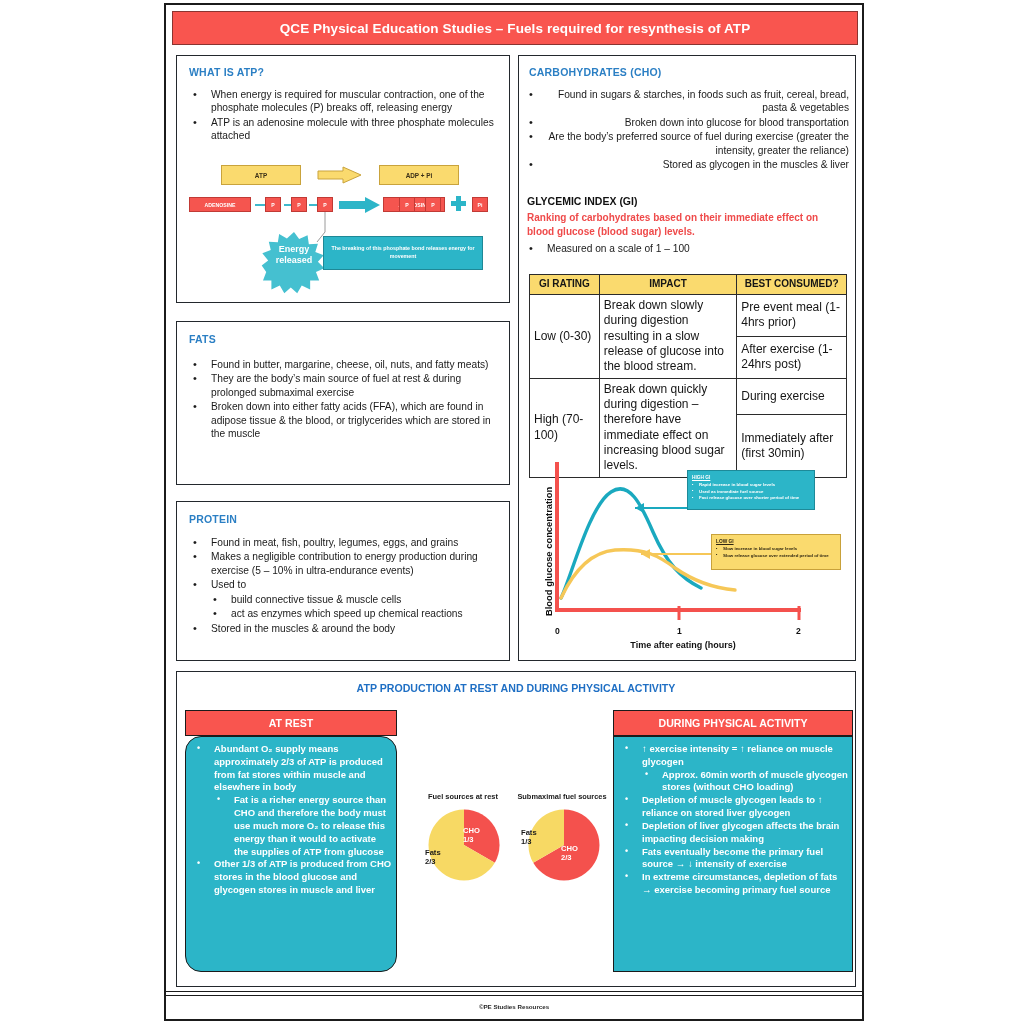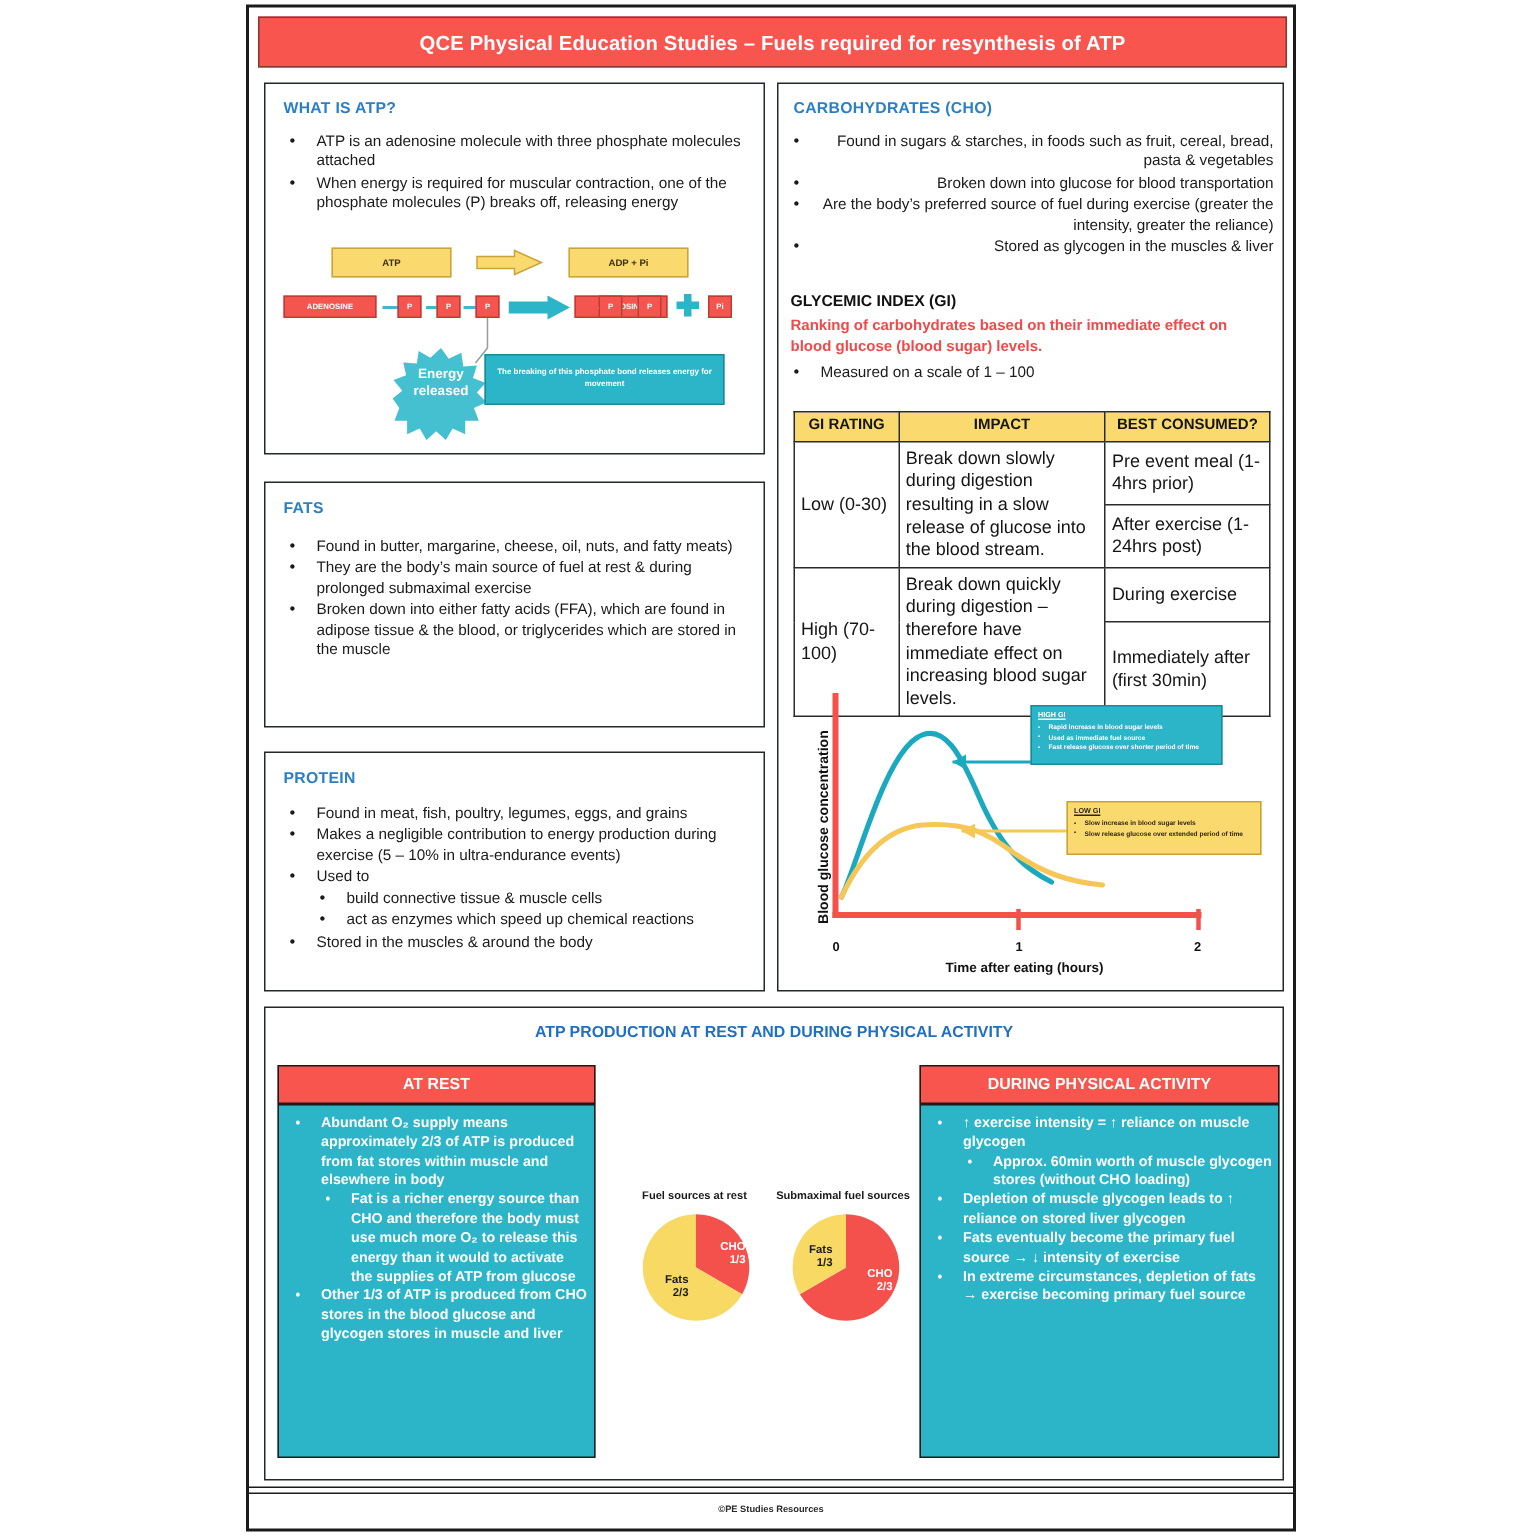--- a/index.html
+++ b/index.html
@@ -110,41 +110,41 @@
     position:relative;padding-left:28px;color:#fff;font-weight:bold;
     font-size:9.5px;line-height:1.35;margin-bottom:0px;
   }
   .tealpanel li:before{content:"\2022";position:absolute;left:11px;top:-1px;font-size:9px;}
   .tealpanel li.sub{padding-left:48px;}
   .tealpanel li.sub:before{left:31px;}
   .pielabel{
     position:absolute;font-size:7.4px;font-weight:bold;color:#1a1a1a;
     text-align:center;width:100%;
   }
-  .pieseg{position:absolute;font-size:7.6px;font-weight:bold;text-align:right;line-height:1.2;}
+  .pieseg{position:absolute;font-size:7.6px;font-weight:bold;text-align:left;line-height:1.2;}
   .footer{
     position:absolute;width:100%;text-align:center;
     font-size:6.2px;color:#2a2a2a;font-weight:bold;
   }
   .hr-dbl{position:absolute;border-top:1.4px solid #1b1b1b;}
 </style>
 </head>
 <body>
 
 <div class="page">
 
   <div class="title-bar">
     <span>QCE Physical Education Studies – Fuels required for resynthesis of ATP</span>
   </div>
 
   <div class="card" style="left:10px;top:50px;width:334px;height:248px;">
     <div class="card-h" style="position:absolute;left:12px;top:10px;">WHAT IS ATP?</div>
     <ul class="b" style="position:absolute;left:8px;top:32px;width:314px;">
+      <li>When energy is required for muscular contraction, one of the phosphate molecules (P) breaks off, releasing energy</li>
       <li>ATP is an adenosine molecule with three phosphate molecules attached</li>
-      <li>When energy is required for muscular contraction, one of the phosphate molecules (P) breaks off, releasing energy</li>
     </ul>
 
     <div class="atpdiag" style="left:0;top:0;width:334px;height:248px;position:absolute;">
 
       <div class="ybox" style="left:44px;top:109px;width:80px;height:20px;">ATP</div>
       <div class="ybox" style="left:202px;top:109px;width:80px;height:20px;">ADP + Pi</div>
 
       <svg style="position:absolute;left:140px;top:110px;" width="46" height="18" viewBox="0 0 46 18">
         <polygon points="1,5 26,5 26,1 44,9 26,17 26,13 1,13" fill="#fada6e" stroke="#c9a33c" stroke-width="1"></polygon>
       </svg>
@@ -302,34 +302,35 @@
         </ul>
       </div>
     </div>
   </div>
 
   <div class="card" style="left:10px;top:666px;width:680px;height:316px;">
 
     <div class="sec-title" style="left:0;top:10px;">ATP PRODUCTION AT REST AND DURING PHYSICAL ACTIVITY</div>
 
     <div class="hdrbox" style="left:8px;top:38px;width:212px;height:26px;">AT REST</div>
-    <div class="tealpanel" style="left:8px;top:64px;width:212px;height:236px;">
+    <div class="tealpanel" style="left:8px;top:64px;width:212px;height:236px;border-radius:16px;">
       <ul>
         <li>Abundant O₂ supply means approximately 2/3 of ATP is produced from fat stores within muscle and elsewhere in body</li>
         <li class="sub">Fat is a richer energy source than CHO and therefore the body must use much more O₂ to release this energy than it would to activate the supplies of ATP from glucose</li>
         <li>Other 1/3 of ATP is produced from CHO stores in the blood glucose and glycogen stores in muscle and liver</li>
       </ul>
     </div>
 
     <div class="hdrbox" style="left:436px;top:38px;width:240px;height:26px;">DURING PHYSICAL ACTIVITY</div>
     <div class="tealpanel" style="left:436px;top:64px;width:240px;height:236px;">
       <ul>
         <li>↑ exercise intensity = ↑ reliance on muscle glycogen</li>
         <li class="sub">Approx. 60min worth of muscle glycogen stores (without CHO loading)</li>
         <li>Depletion of muscle glycogen leads to ↑ reliance on stored liver glycogen</li>
+        <li>Depletion of liver glycogen affects the brain impacting decision making</li>
         <li>Fats eventually become the primary fuel source → ↓ intensity of exercise</li>
         <li>In extreme circumstances, depletion of fats → exercise becoming primary fuel source</li>
       </ul>
     </div>
 
     <div style="position:absolute;left:238px;top:120px;width:96px;height:110px;">
       <div class="pielabel" style="left:0;top:0;">Fuel sources at rest</div>
       <svg style="position:absolute;left:12px;top:16px;" width="74" height="74" viewBox="0 0 100 100">
 
         <path d="M50,50 L50,2 A48,48 0 0,1 91.6,74 Z" fill="#f4514d"></path>

